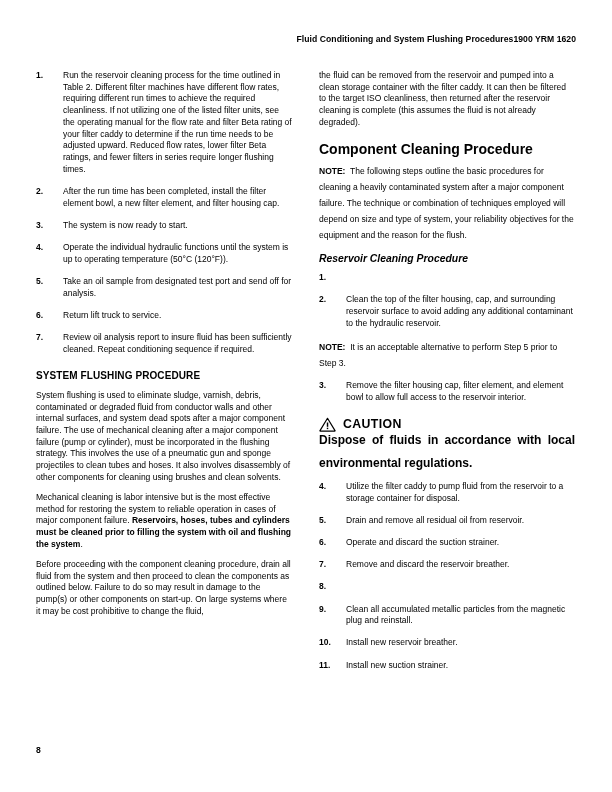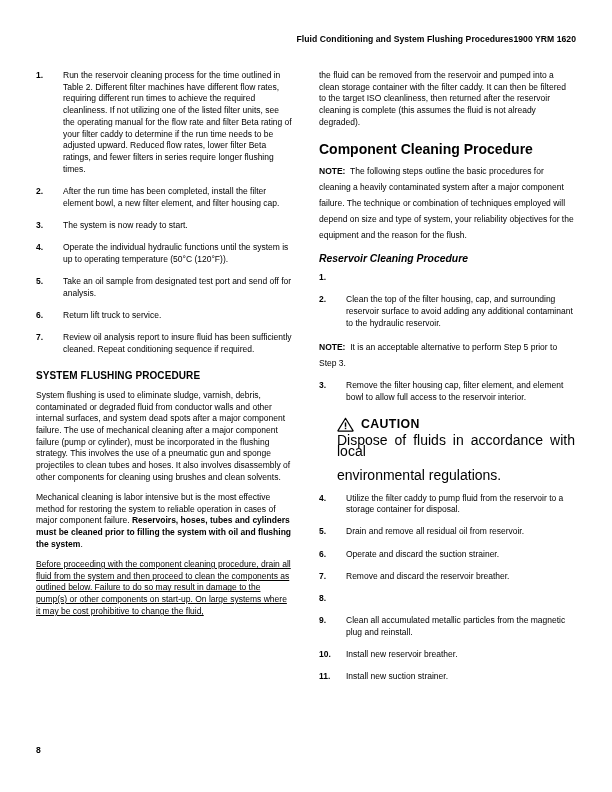--- a/index.html
+++ b/index.html
@@ -51,21 +51,21 @@
     width: 256px;
     font-size: 8.5px;
     line-height: 11.7px;
   }
 
   
   .para {
     margin: 0 0 8.5px 0;
     text-align: left;
   }
-  .para:last-child { margin-bottom: 16px; text-decoration: underline; }
+  .para:last-child { margin-bottom: 16px; }
 
   .h1 {
     font-size: 10px;
     font-weight: bold;
     margin: 14px 0 7px 0;
     line-height: 13.5px;
     letter-spacing: 0.1px;
   }
   .h2 {
     font-size: 14px;
@@ -100,41 +100,41 @@
     line-height: 11.7px;
   }
 
   
   .note { margin: 0 0 9px 0; line-height: 16px; }
   .note b { font-weight: bold; }
 
   .bold-run { font-weight: bold; }
 
   
-  .caution-block { margin: 13px 0 11px 18px; }
+  .caution-block { margin: 13px 0 11px 0; }
   .caution-head {
     display: flex;
     align-items: center;
     gap: 7px;
     margin-bottom: 3px;
   }
   .caution-icon {
     width: 17px;
     height: 15px;
     display: block;
   }
   .caution-word {
     font-size: 12.3px;
     font-weight: bold;
     letter-spacing: 0.4px;
     line-height: 13px;
   }
   .caution-body {
-    font-size: 14px;
-    font-weight: normal;
+    font-size: 12px;
+    font-weight: bold;
     line-height: 11.7px;
     text-align: justify;
     text-justify: inter-word;
   }
   .caution-body > span { display: block; }
   .caution-line-just {
     text-align: justify;
   }
   .caution-line-just::after {
     content: "";

